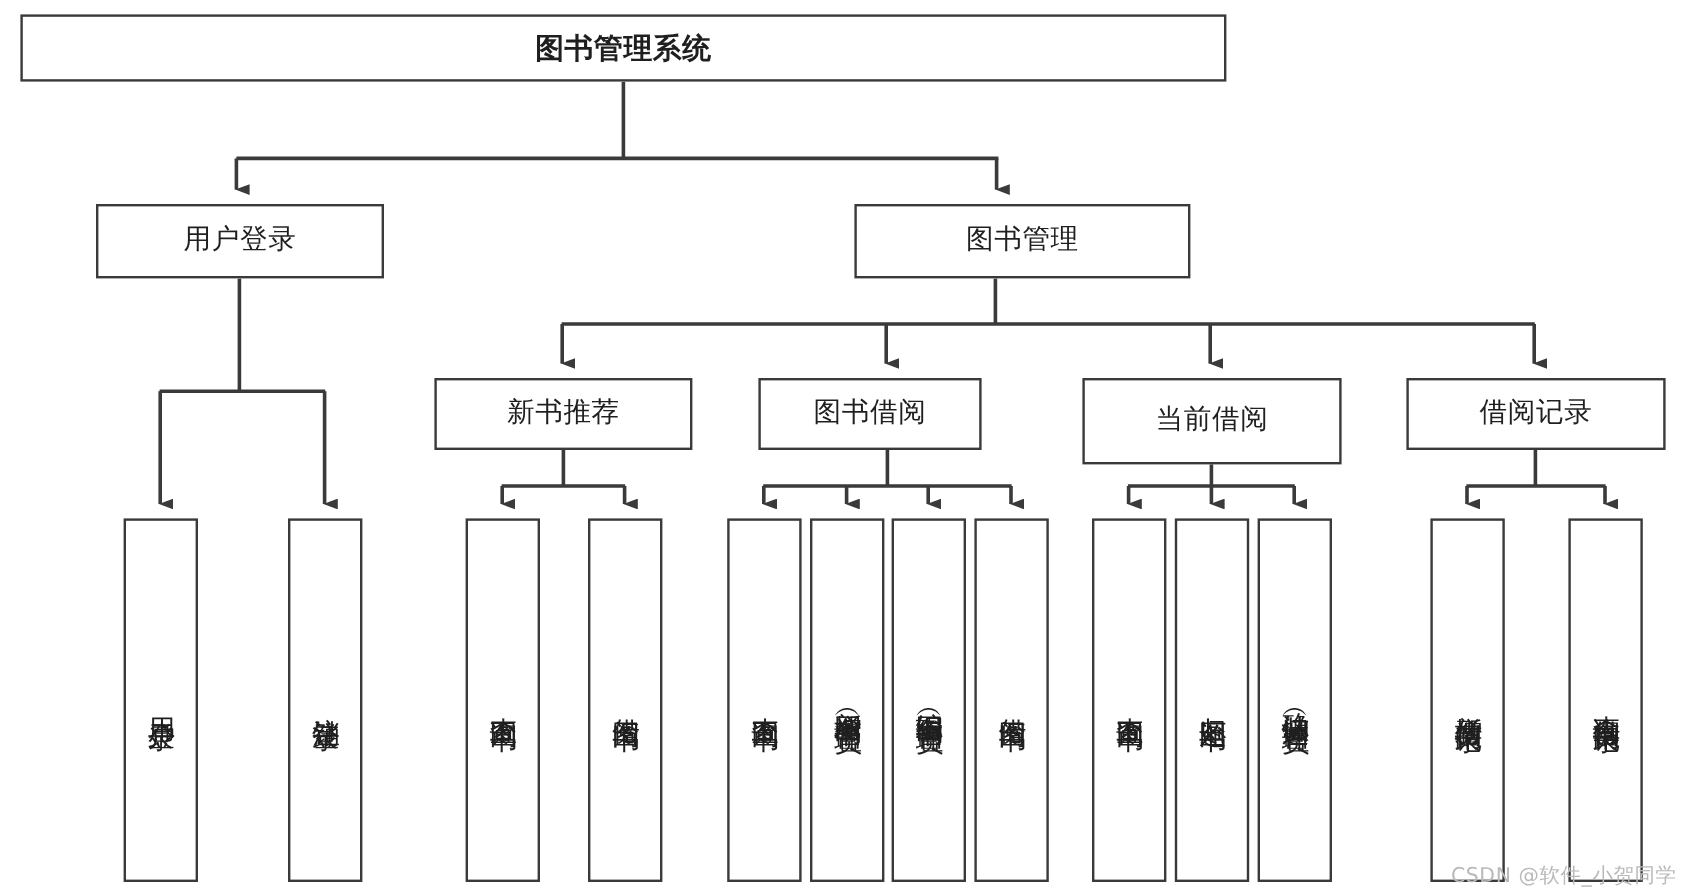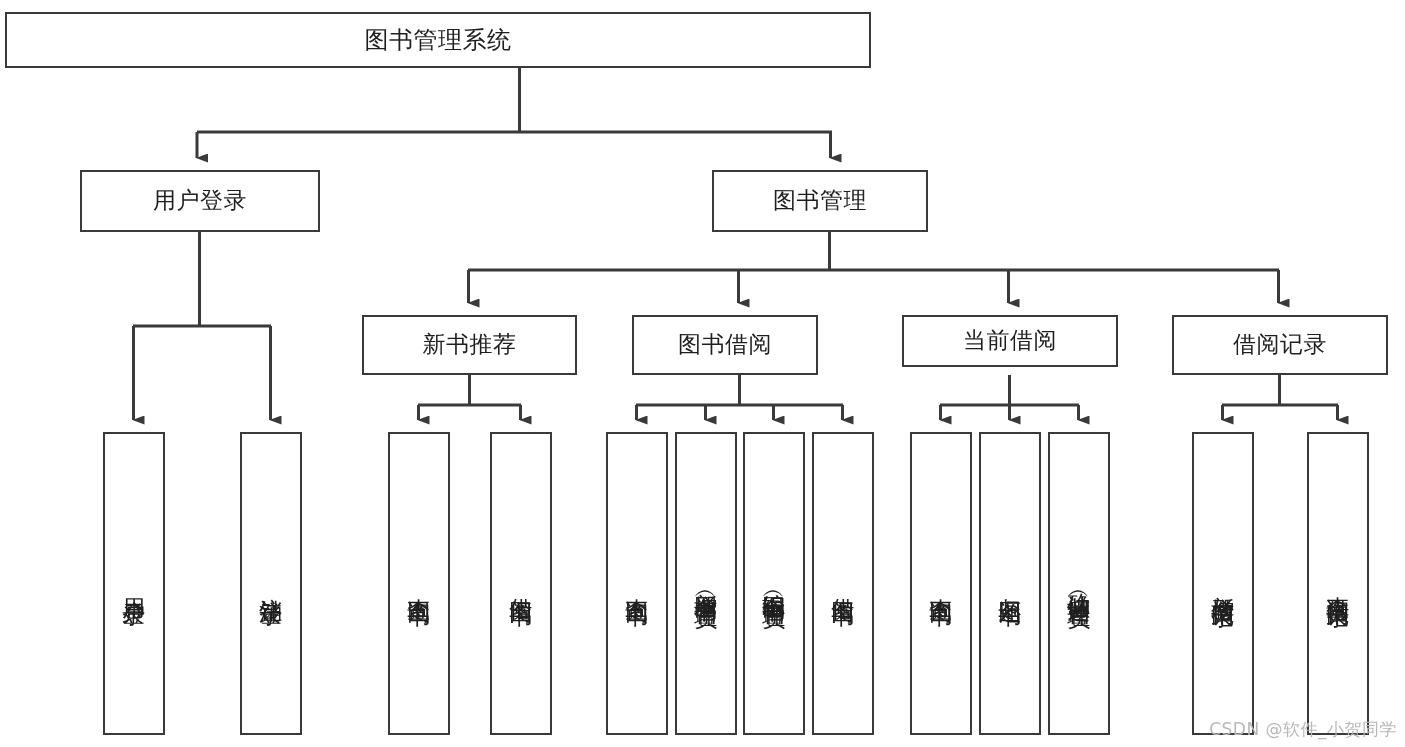--- a/index.html
+++ b/index.html
@@ -121,38 +121,38 @@
       <path d="M 1009.5 405 L 1009.5 420" marker-end="url(#arrowhead)"></path>
       <path d="M 1078.5 405 L 1078.5 420" marker-end="url(#arrowhead)"></path>
 
       <path d="M 1279.5 375 L 1279.5 405"></path>
       <path d="M 1222 405 L 1338 405"></path>
       <path d="M 1222.5 405 L 1222.5 420" marker-end="url(#arrowhead)"></path>
       <path d="M 1337.5 405 L 1337.5 420" marker-end="url(#arrowhead)"></path>
     </g>
   </svg>
 
-  <div class="node-box node-h node-root" style="left:5px; top:12px; width:866px; height:56px;">
+  <div class="node-box node-h node-root" style="left:17px; top:12px; width:1005px; height:56px;font-weight:bold;">
     <span>图书管理系统</span>
   </div>
 
   <div class="node-box node-h" style="left:80px; top:170px; width:240px; height:62px;">
     <span>用户登录</span>
   </div>
-  <div class="node-box node-h" style="left:712px; top:170px; width:216px; height:62px;">
+  <div class="node-box node-h" style="left:712px; top:170px; width:280px; height:62px;">
     <span>图书管理</span>
   </div>
 
   <div class="node-box node-h" style="left:362px; top:315px; width:215px; height:60px;">
     <span>新书推荐</span>
   </div>
   <div class="node-box node-h" style="left:632px; top:315px; width:186px; height:60px;">
     <span>图书借阅</span>
   </div>
-  <div class="node-box node-h" style="left:902px; top:315px; width:216px; height:52px;">
+  <div class="node-box node-h" style="left:902px; top:315px; width:216px; height:72px;">
     <span>当前借阅</span>
   </div>
   <div class="node-box node-h" style="left:1172px; top:315px; width:216px; height:60px;">
     <span>借阅记录</span>
   </div>
 
   <div class="node-box node-v" style="left:103px; top:432px; width:62px; height:303px;">
     <span class="vtext">用户登录</span>
   </div>
   <div class="node-box node-v" style="left:240px; top:432px; width:62px; height:303px;">

